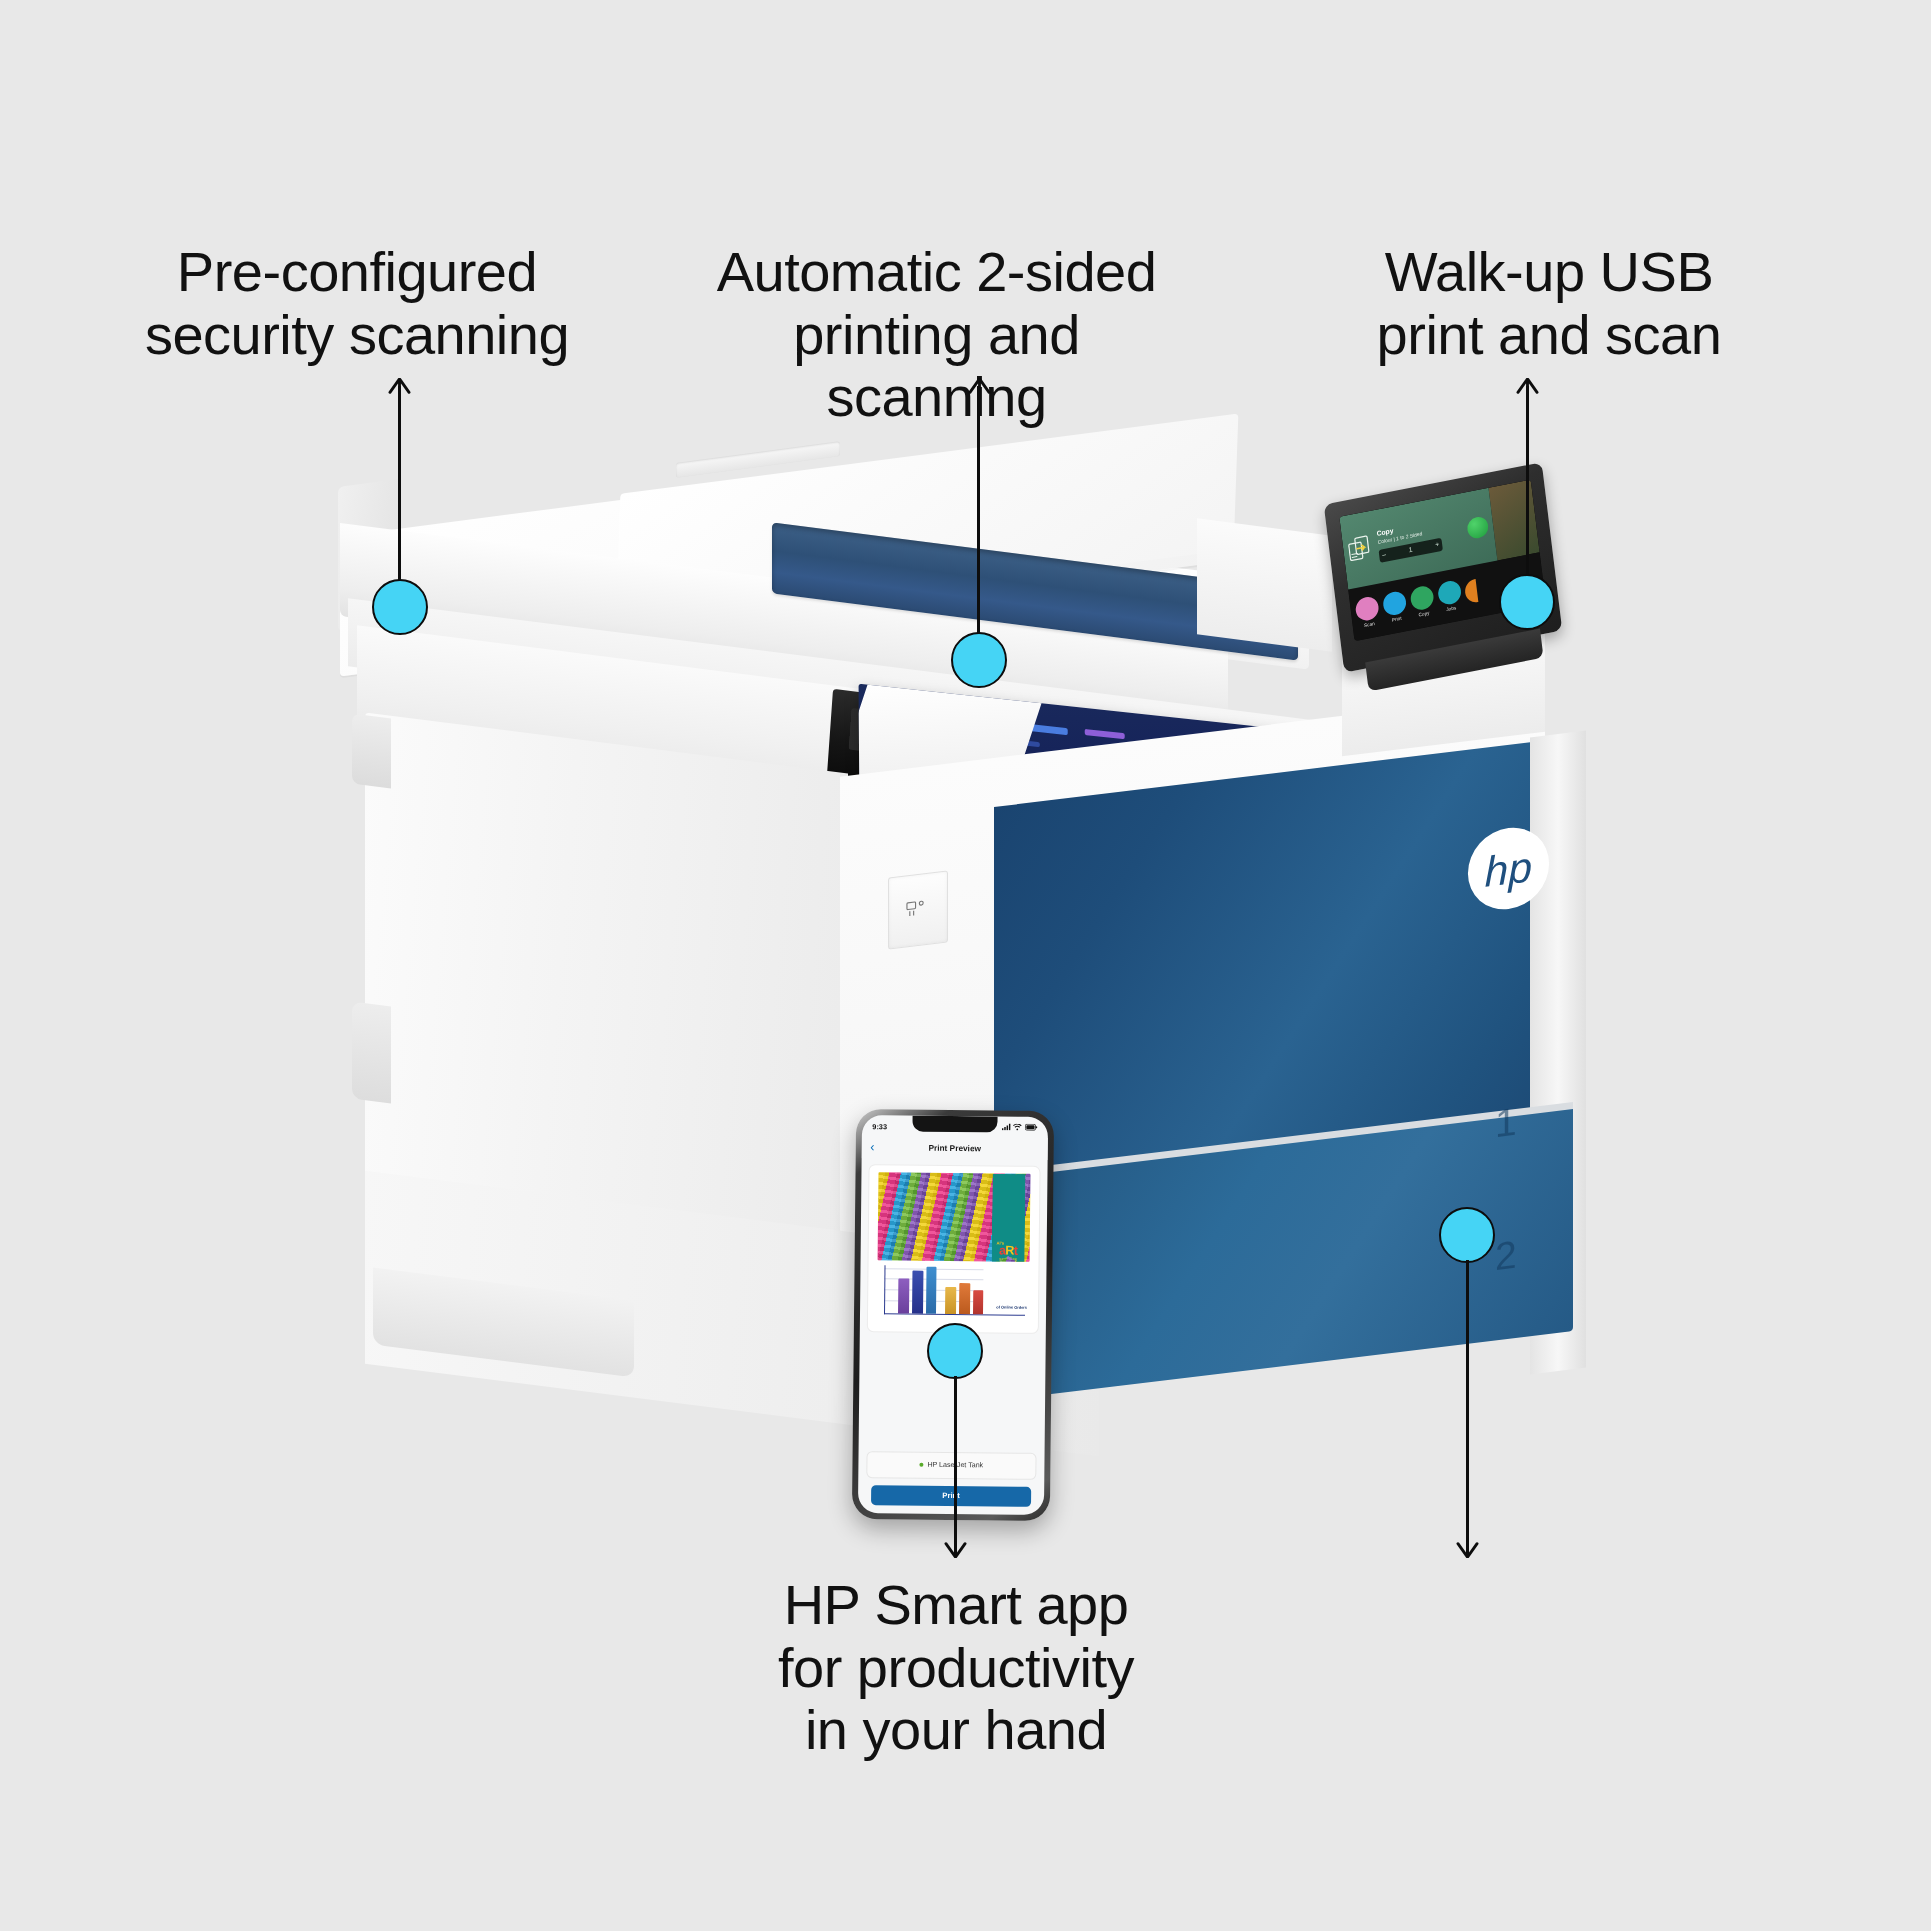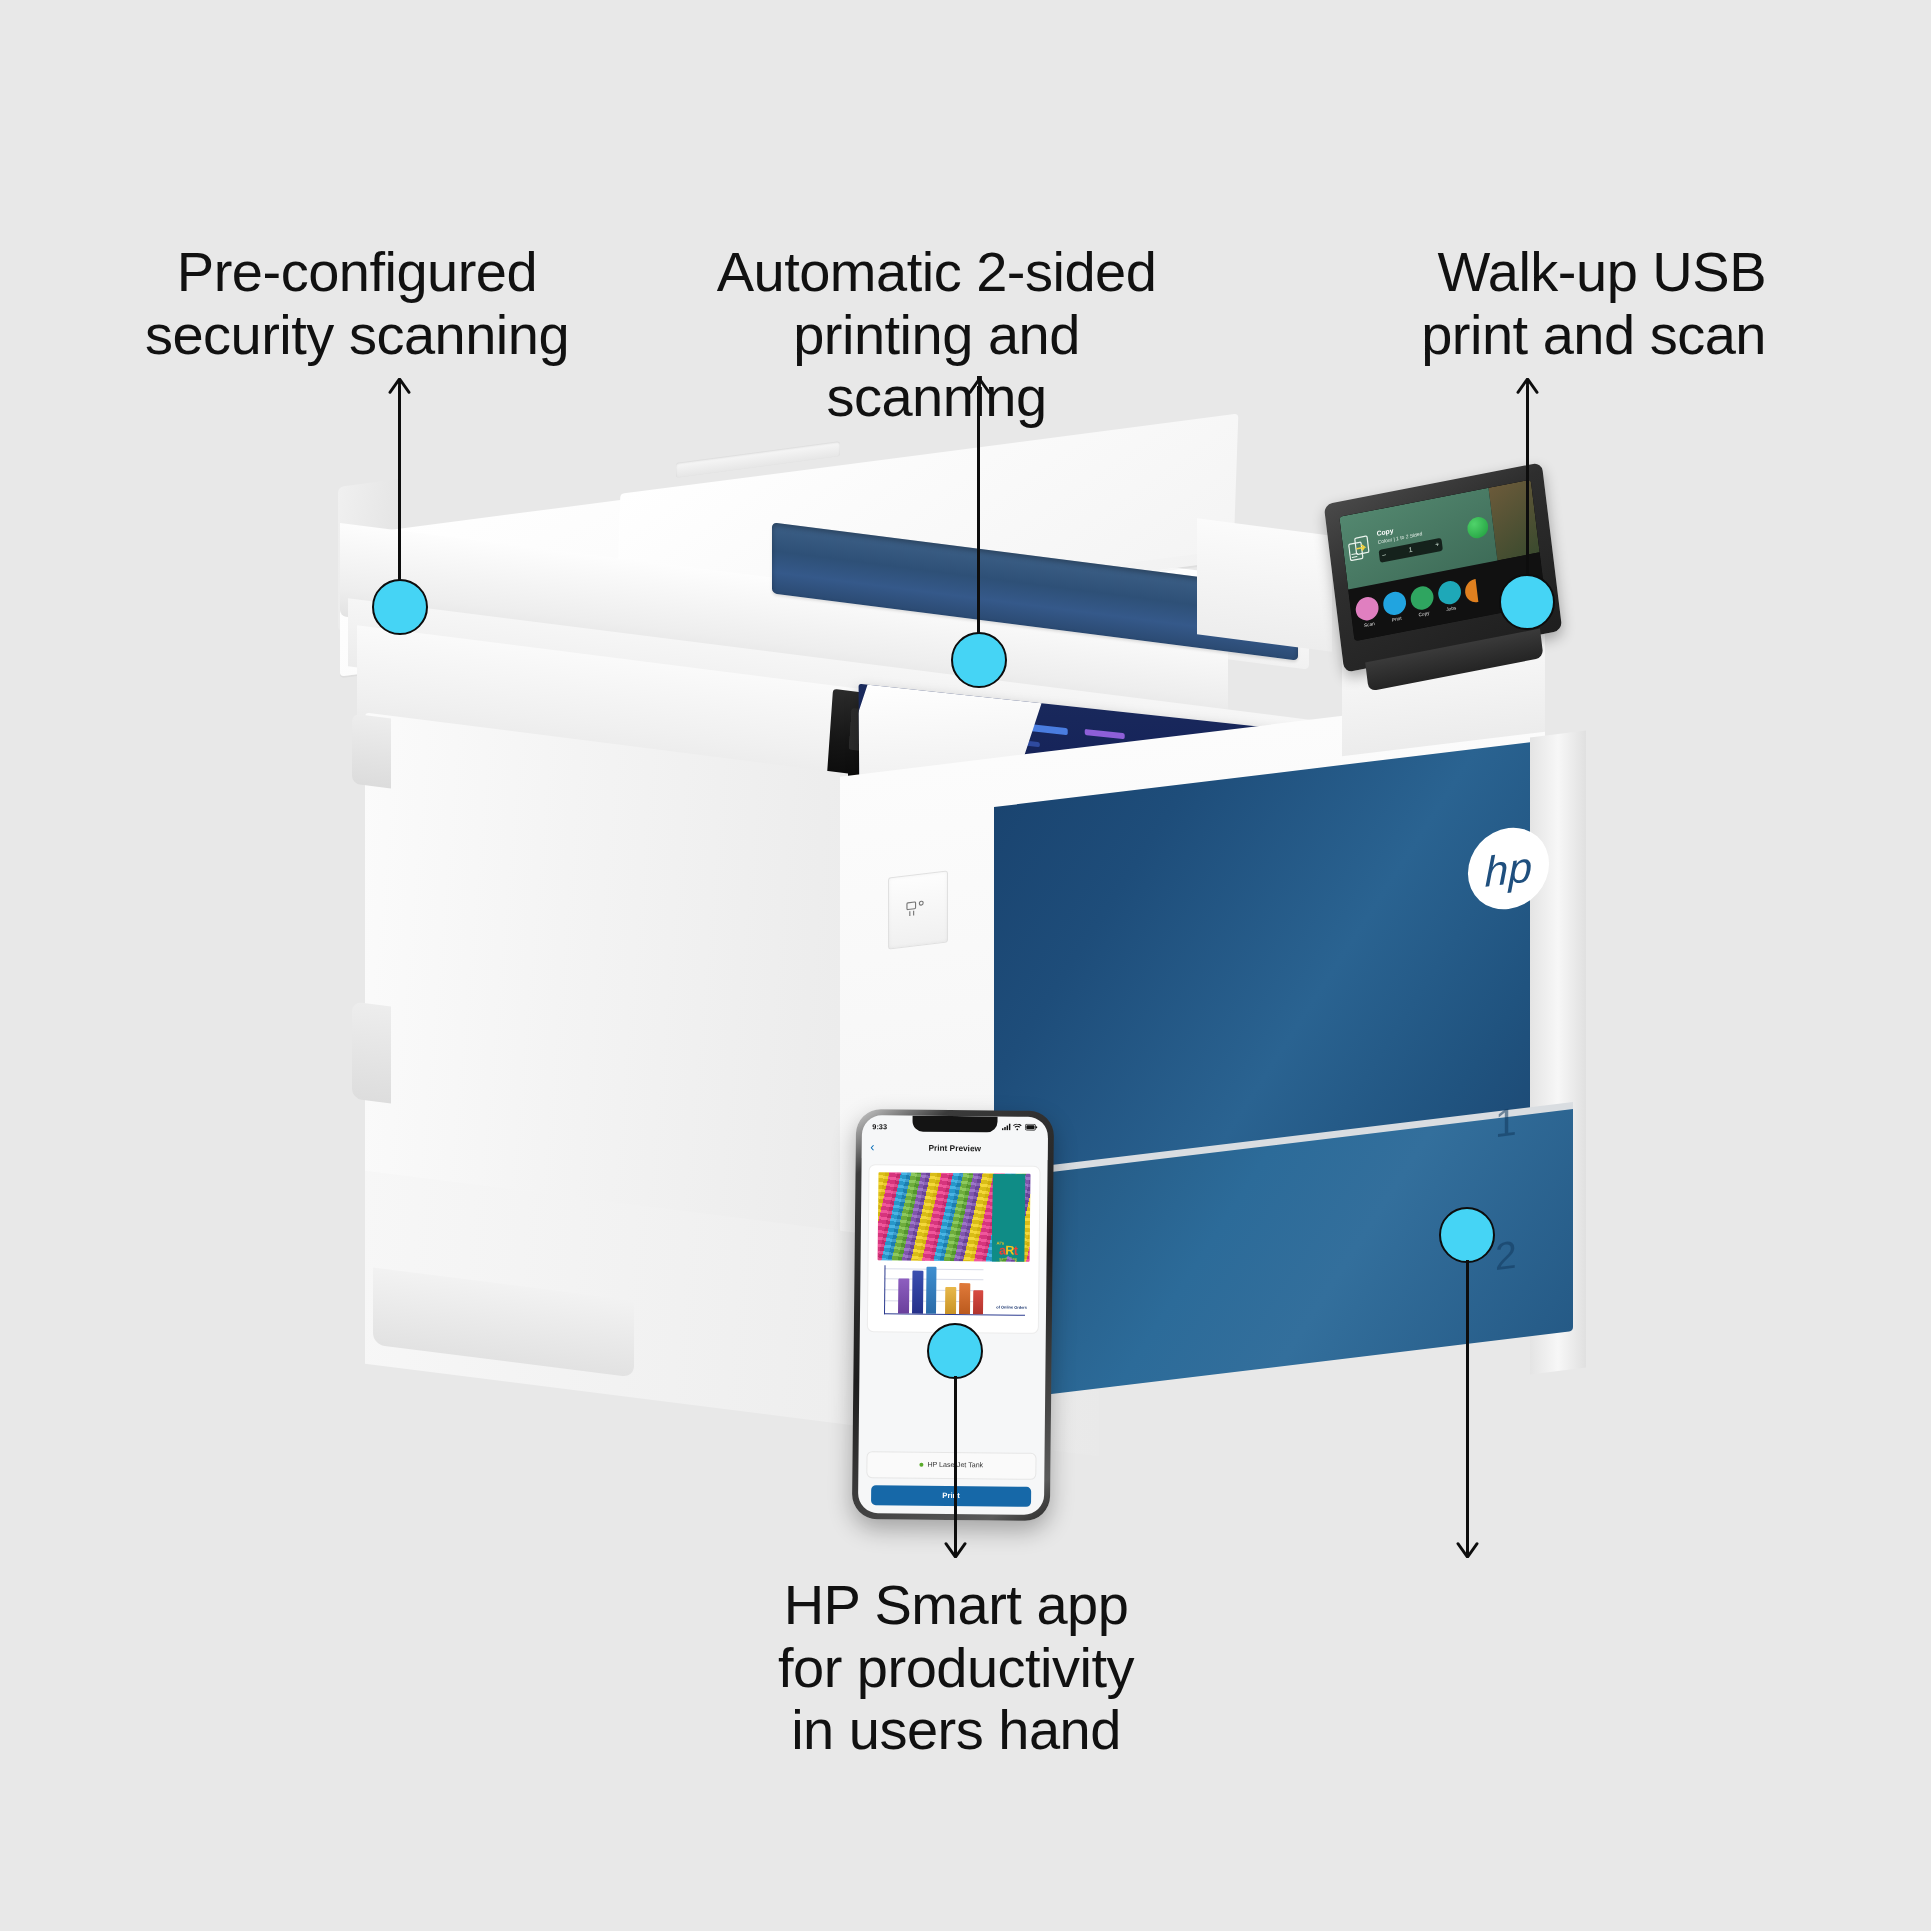--- a/index.html
+++ b/index.html
@@ -601,40 +601,40 @@
   <div class="callout-label" style="left:676px;top:241px;width:521px;">Automatic 2-sided
 printing and scanning</div>
   <div class="arrowhead" style="left:966px;top:378px;">
     <svg width="27" height="21" viewBox="0 0 28 22">
         <path d="M14 1 L4 15 M14 1 L24 15 M14 1 L14 22" stroke="#0d0d0d" stroke-width="3" fill="none" stroke-linecap="round"></path>
       </svg>
   </div>
   <div class="leader" style="left:977px;top:386px;height:261px;"></div>
   <div class="dot" style="left: 951px; top: 632px; width: 56px; height: 56px; background: rgb(69, 212, 245);"></div>
 
-  <div class="callout-label" style="left:1332px;top:241px;width:434px;text-align:right;">Walk-up USB
+  <div class="callout-label" style="left:1332px;top:241px;width:434px;">Walk-up USB
 print and scan</div>
   <div class="arrowhead" style="left:1514px;top:378px;">
     <svg width="27" height="21" viewBox="0 0 28 22">
         <path d="M14 1 L4 15 M14 1 L24 15 M14 1 L14 22" stroke="#0d0d0d" stroke-width="3" fill="none" stroke-linecap="round"></path>
       </svg>
   </div>
   <div class="leader" style="left:1526px;top:386px;height:208px;"></div>
   <div class="dot" style="left: 1499px; top: 574px; width: 56px; height: 56px; background: rgb(69, 212, 245);"></div>
 
   <div class="dot" style="left: 927px; top: 1323px; width: 56px; height: 56px; background: rgb(69, 212, 245);"></div>
   <div class="leader" style="left:954px;top:1376px;height:179px;"></div>
   <div class="arrowhead" style="left:942px;top:1537px;">
     <svg width="27" height="21" viewBox="0 0 28 22">
         <path d="M14 21 L4 7 M14 21 L24 7 M14 21 L14 0" stroke="#0d0d0d" stroke-width="3" fill="none" stroke-linecap="round"></path>
       </svg>
   </div>
   <div class="callout-label bottom" style="left:734px;top:1574px;width:444px;">HP Smart app
 for productivity
-in users hand</div>
+in your hand</div>
 
   <div class="dot" style="left: 1439px; top: 1207px; width: 56px; height: 56px; background: rgb(69, 212, 245);"></div>
   <div class="leader" style="left:1466px;top:1260px;height:294px;"></div>
   <div class="arrowhead" style="left:1454px;top:1537px;">
     <svg width="27" height="21" viewBox="0 0 28 22">
         <path d="M14 21 L4 7 M14 21 L24 7 M14 21 L14 0" stroke="#0d0d0d" stroke-width="3" fill="none" stroke-linecap="round"></path>
       </svg>
   </div>
 
 </div>

